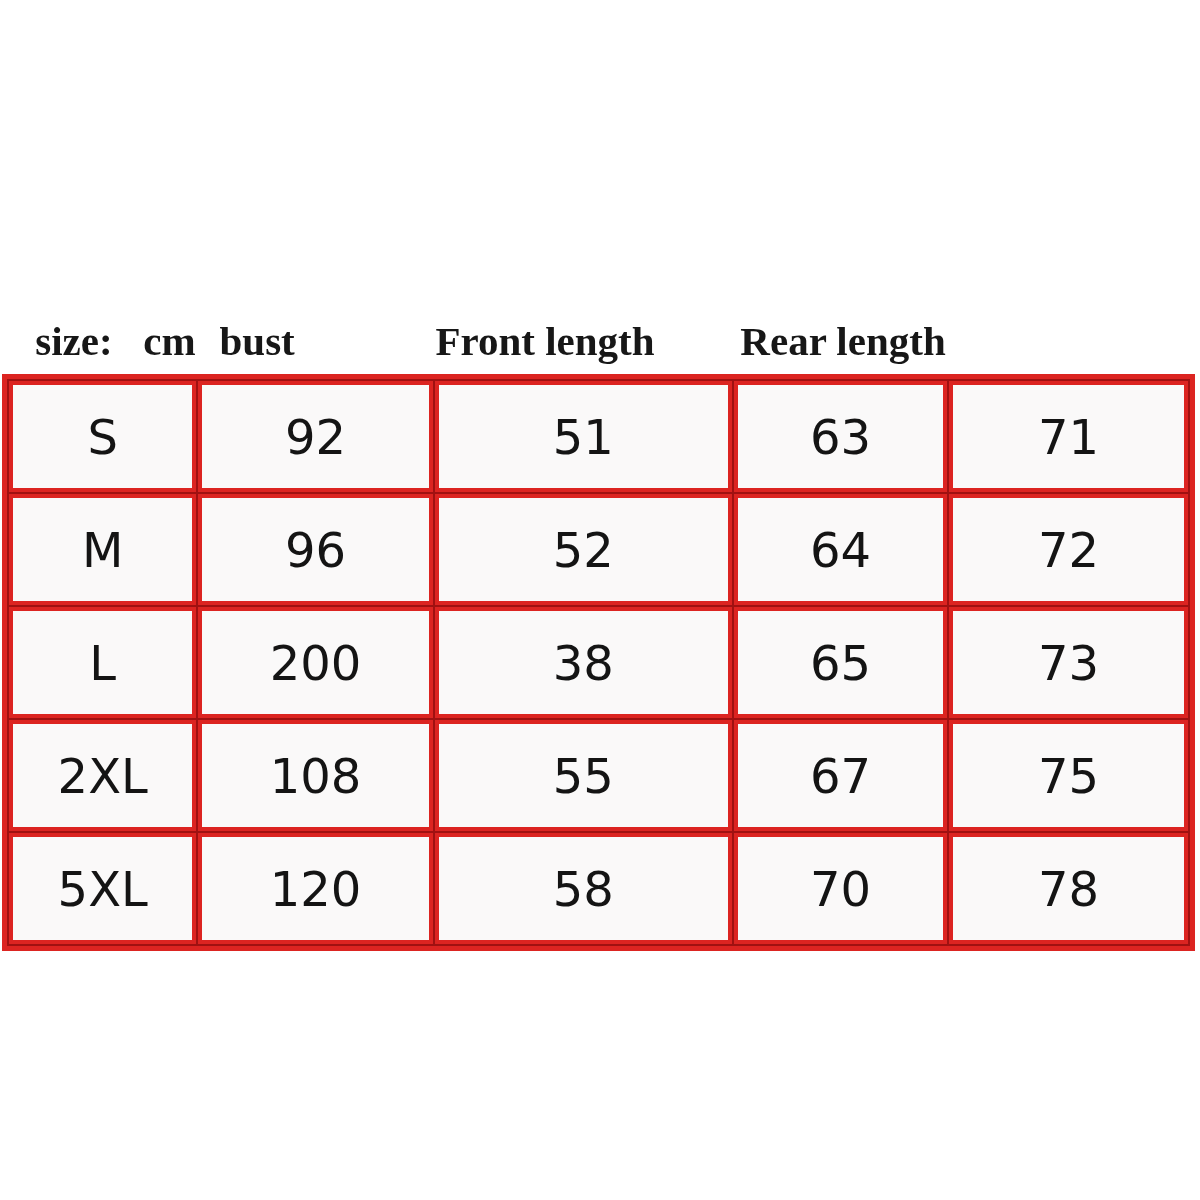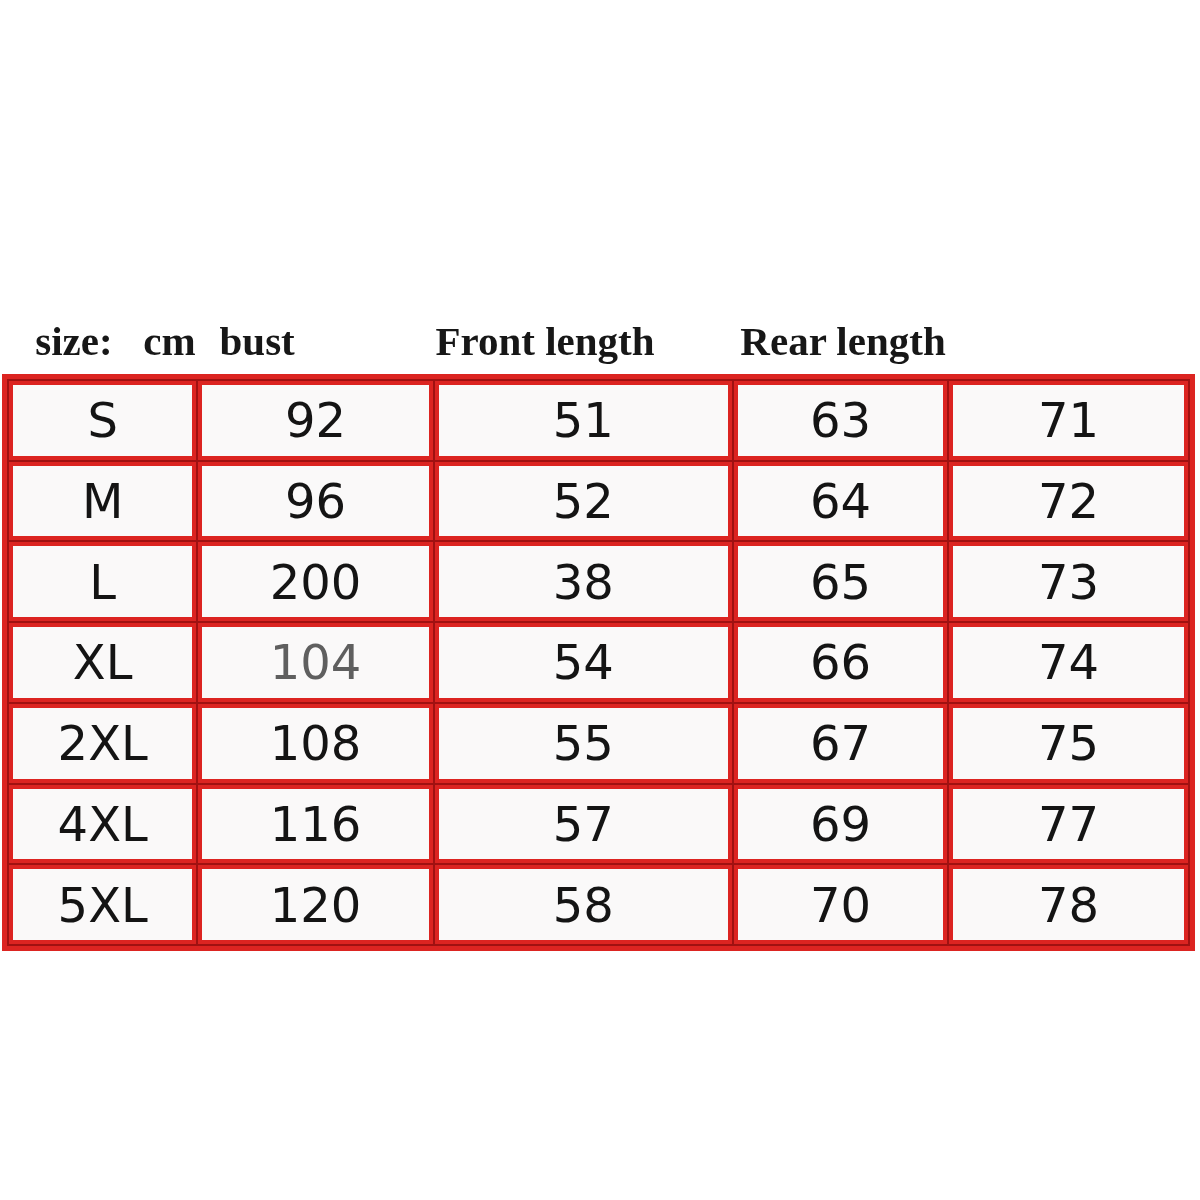--- a/index.html
+++ b/index.html
@@ -116,39 +116,25 @@
         <td>72</td>
       </tr>
       <tr>
         <td>L</td>
         <td>200</td>
         <td>38</td>
         <td>65</td>
         <td>73</td>
       </tr>
       <tr>
-        <td>XL</td>
-        <td class="muted">104</td>
-        <td>54</td>
-        <td>66</td>
-        <td>74</td>
-      </tr>
-      <tr>
         <td>2XL</td>
         <td>108</td>
         <td>55</td>
         <td>67</td>
         <td>75</td>
-      </tr>
-      <tr>
-        <td>4XL</td>
-        <td>116</td>
-        <td>57</td>
-        <td>69</td>
-        <td>77</td>
       </tr>
       <tr>
         <td>5XL</td>
         <td>120</td>
         <td>58</td>
         <td>70</td>
         <td>78</td>
       </tr>
     </tbody>
   </table>

